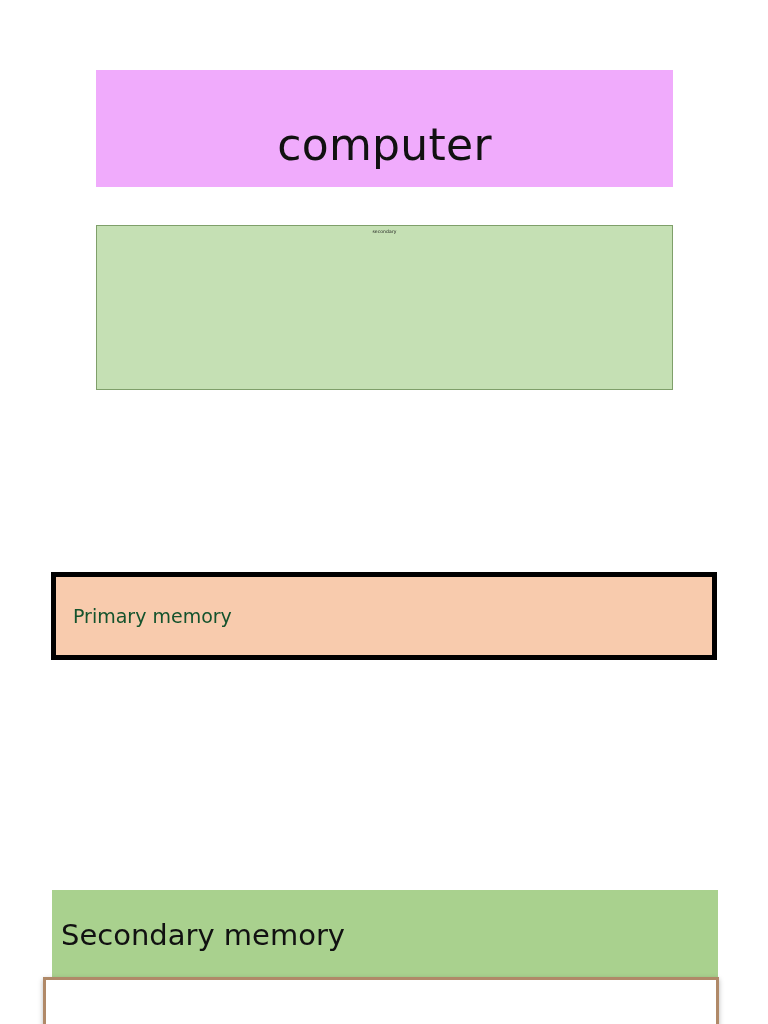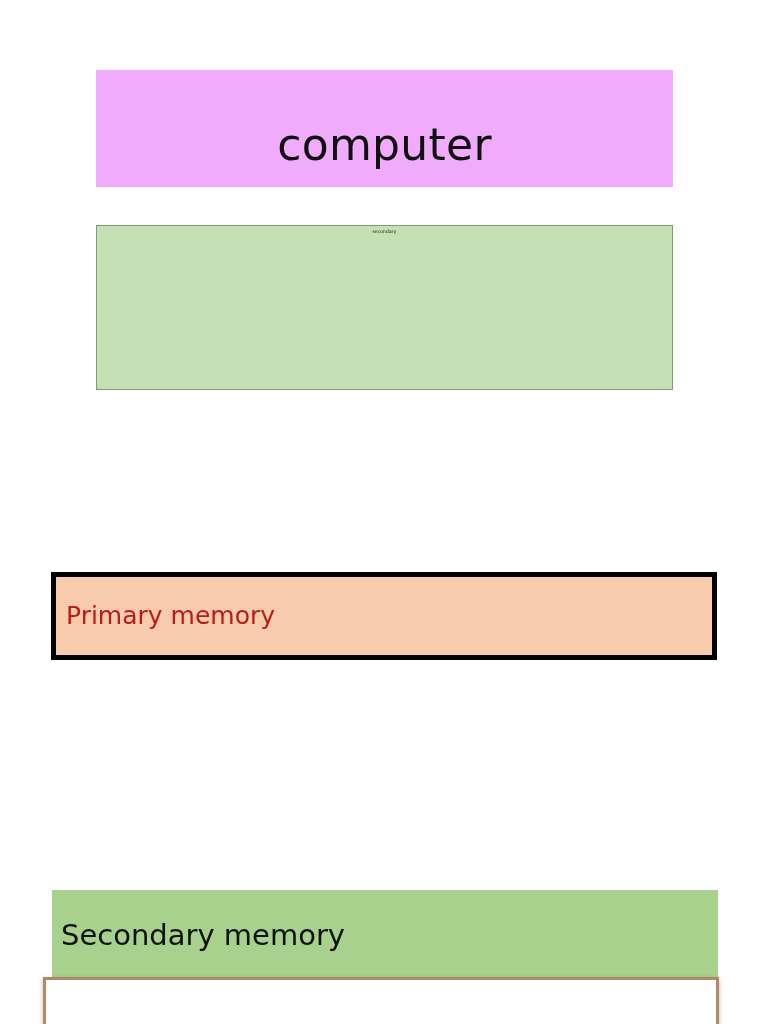--- a/index.html
+++ b/index.html
@@ -78,24 +78,24 @@
     top: 572px;
     width: 666px;
     height: 88px;
     background: #f8cbad;
     border: 5px solid #000000;
     box-sizing: border-box;
     display: flex;
     align-items: center;
   }
   .primary-text {
-    font-size: 25px;
+    font-size: 19px;
     line-height: 1.1;
-    color: #b91c1c;
-    padding-left: 10px;
+    color: #14532d;
+    padding-left: 17px;
     white-space: nowrap;
   }
 
   
   .secondary-box {
     position: absolute;
     left: 52px;
     top: 890px;
     width: 666px;
     height: 91px;

